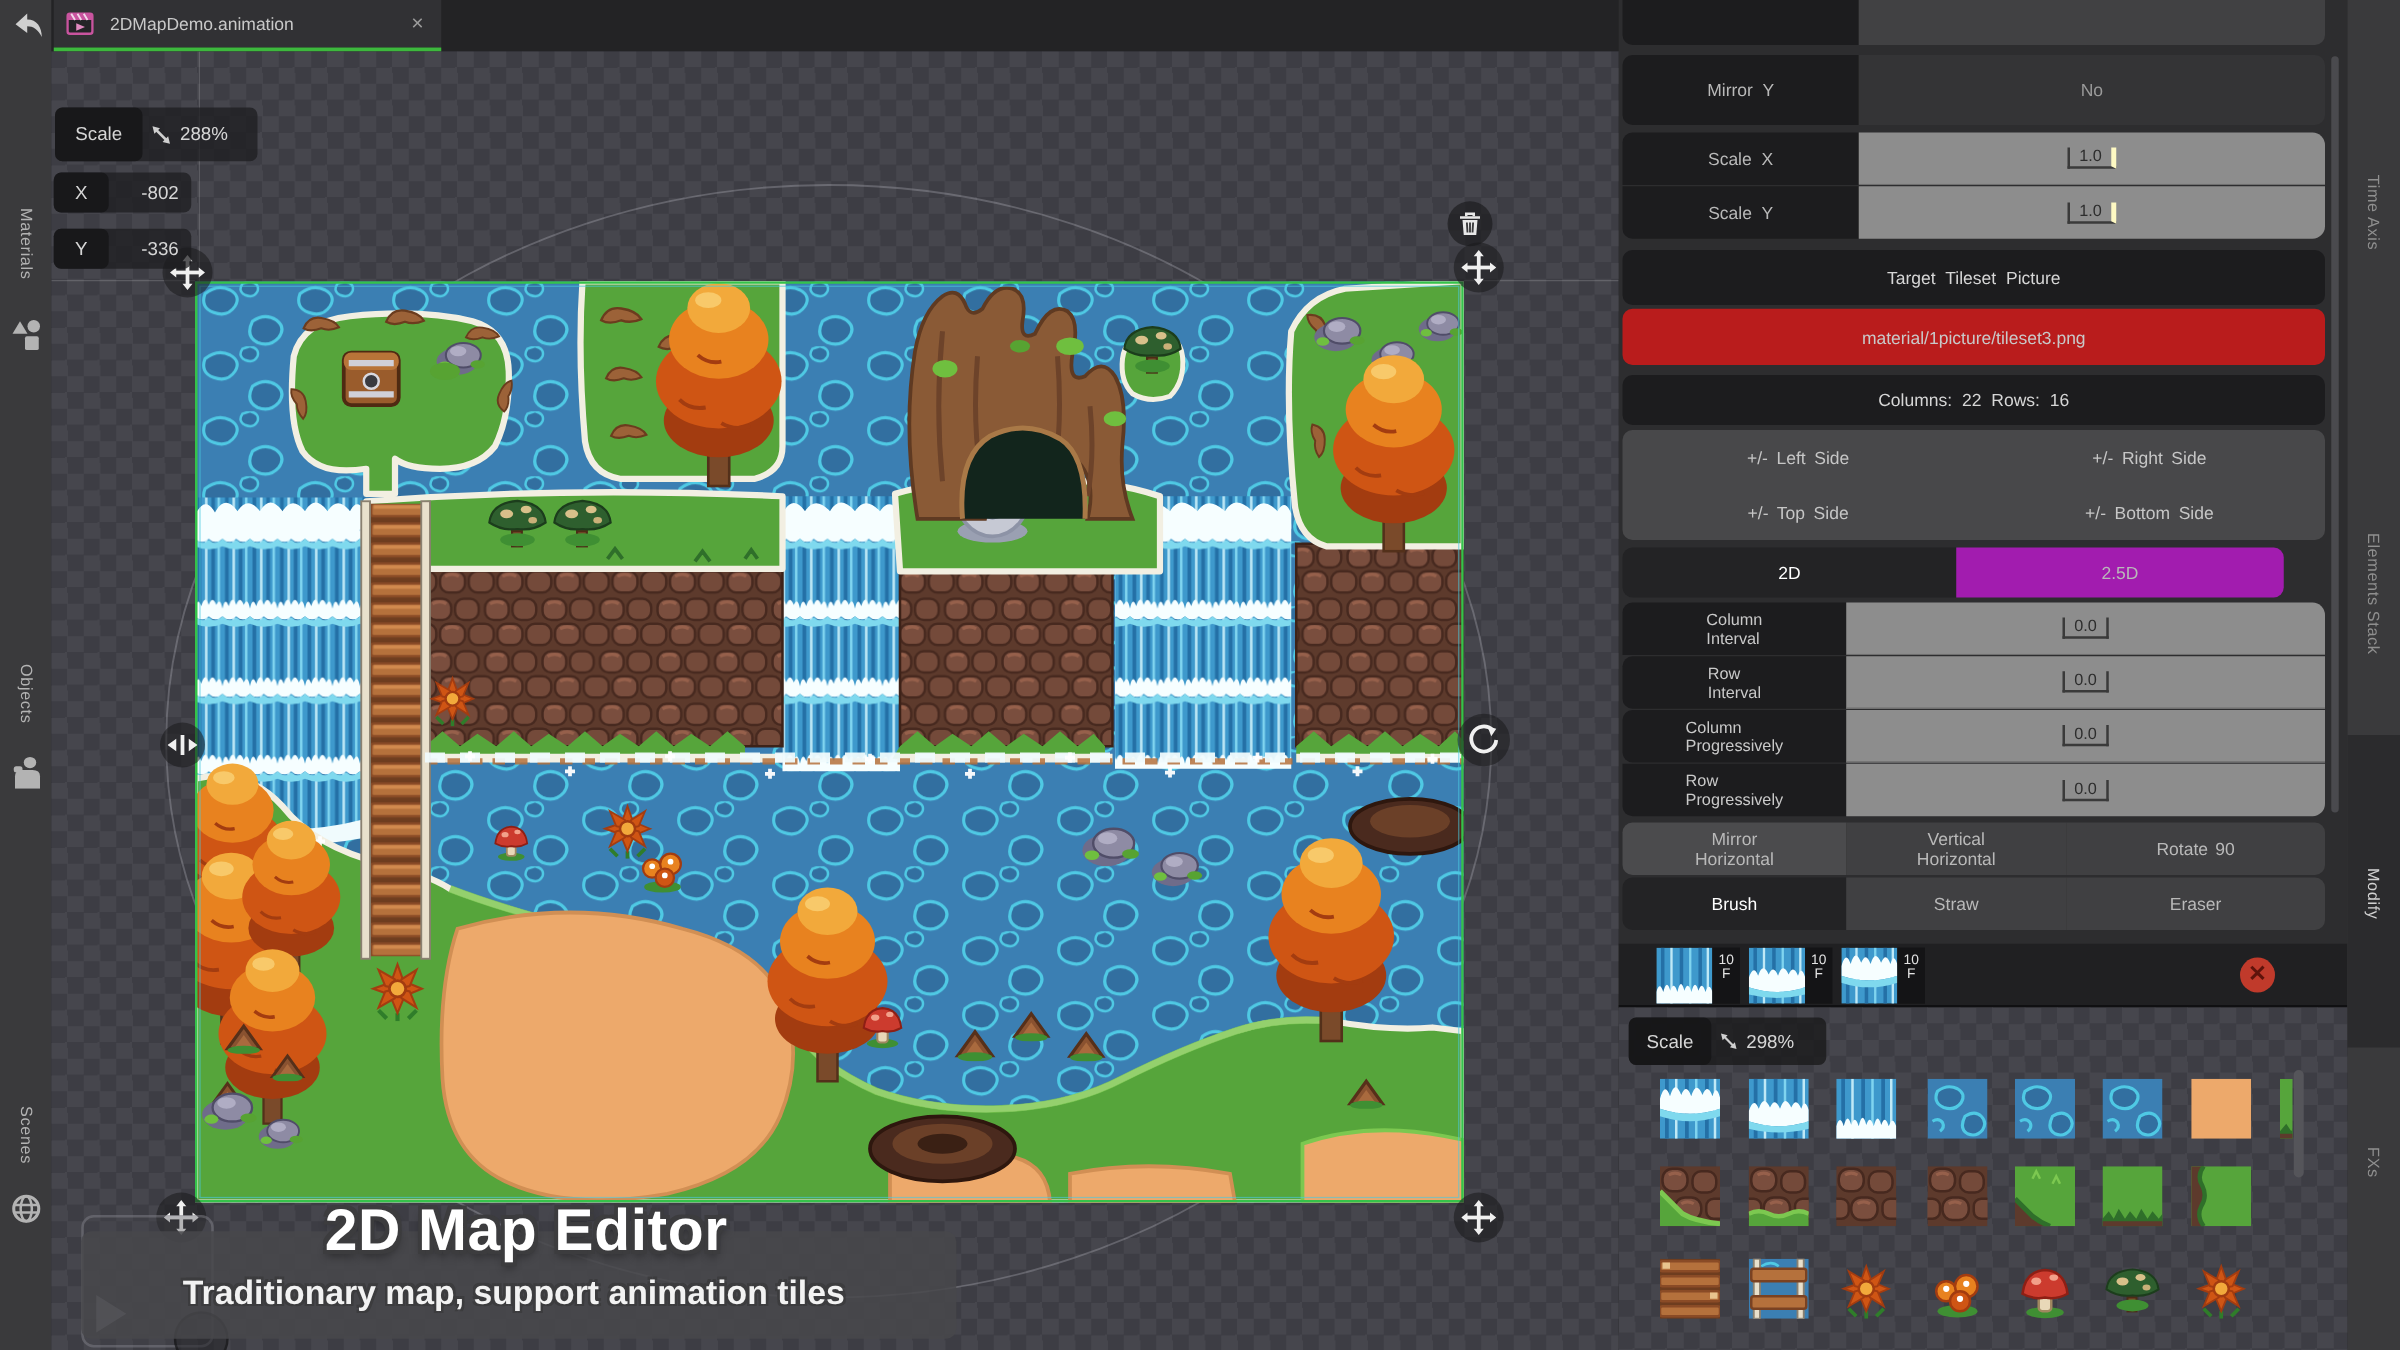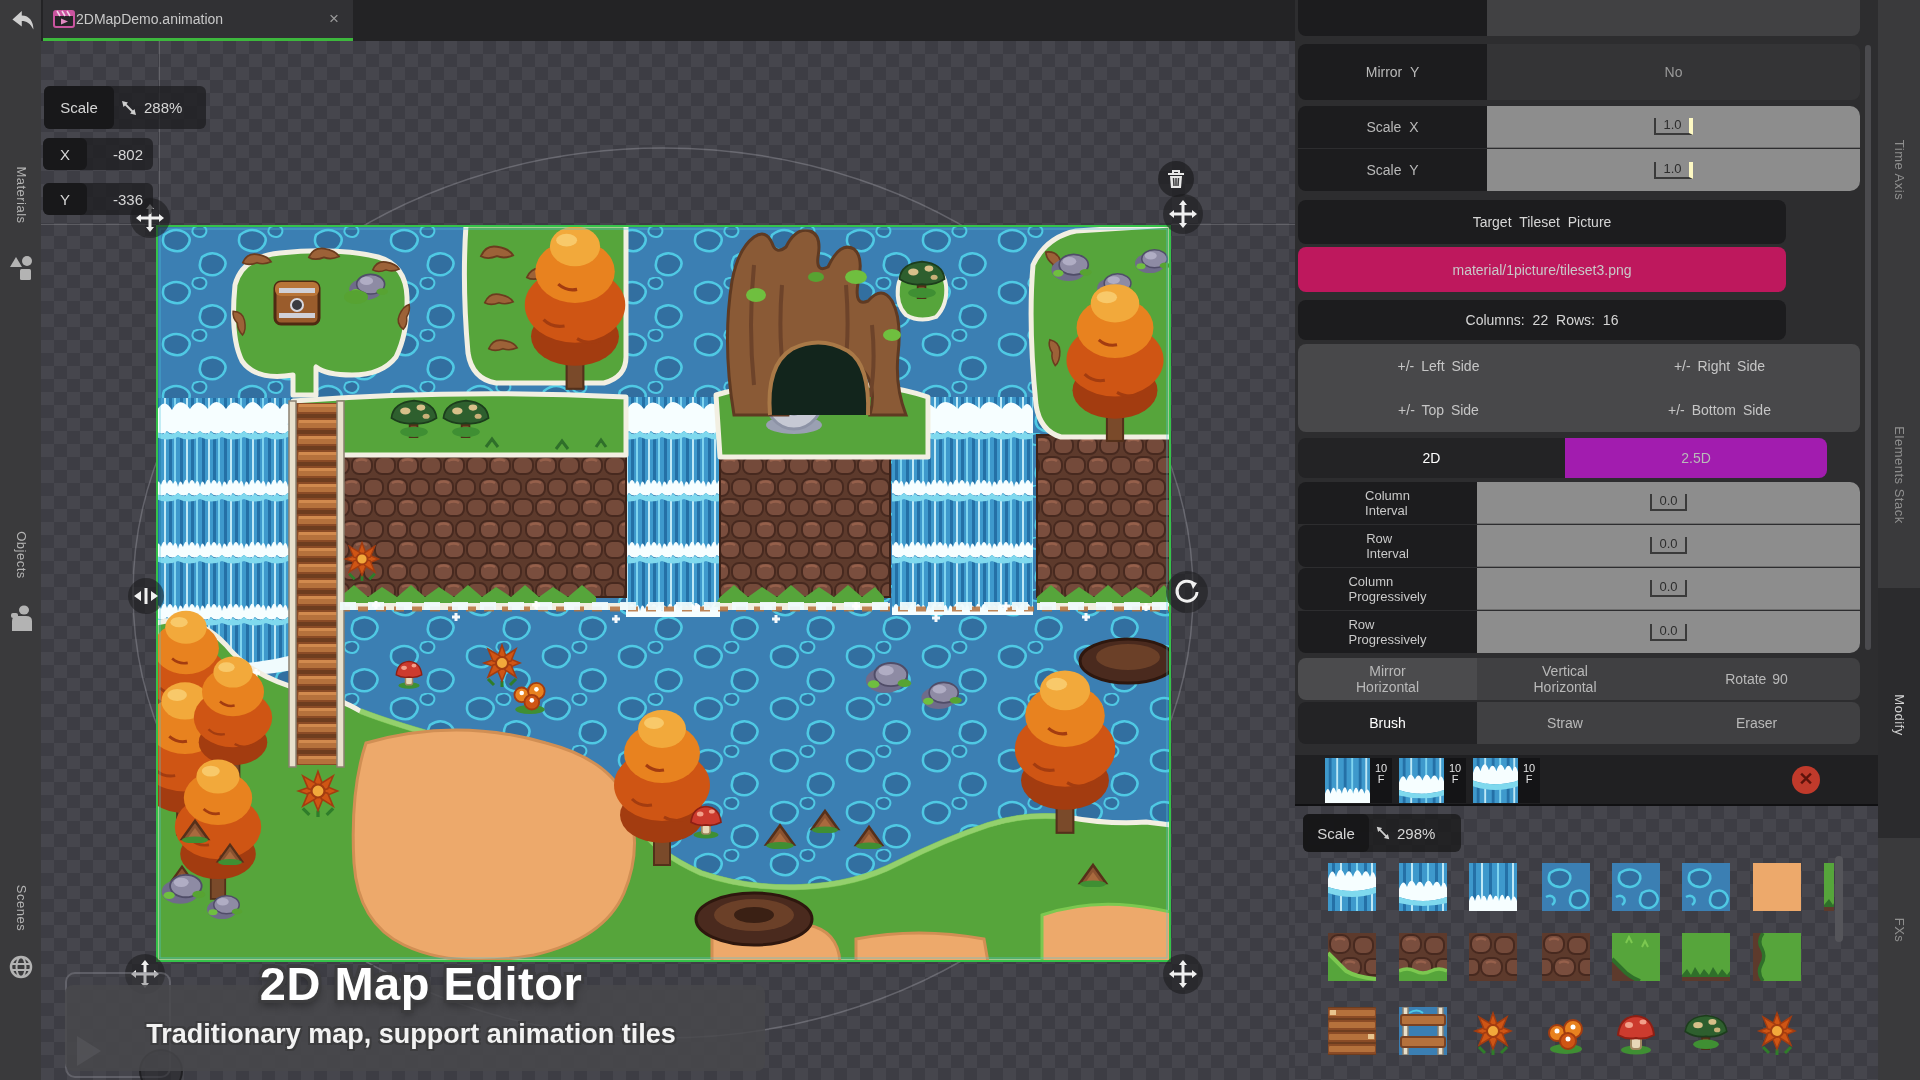--- a/index.html
+++ b/index.html
@@ -11,21 +11,21 @@
   #sidebar { left:0; top:0; width:41px; height:1080px; background:#3a3a3c; z-index:40; }
   .side-item { left:0; width:41px; text-align:center; color:#b3b3b3; }
   .vtext { position:absolute; left:50%; top:50%; transform:translate(-50%,-50%) rotate(90deg);
     white-space:nowrap; font-size:13px; color:#b3b3b3; letter-spacing:.5px; }
   #back-btn { left:0; top:0; width:41px; height:41px; display:flex; align-items:center; justify-content:center; cursor:pointer; }
 
   
   #tabbar { left:41px; top:0; width:1254px; height:41px; background:#232325; z-index:30; }
   #tab { position:absolute; left:2px; top:0; width:310px; height:38px; background:#313134;
     display:flex; align-items:center; padding:0 10px; }
-  #tab-title { color:#c9c9c9; font-size:14px; margin-left:1px; flex:1; }
+  #tab-title { color:#c9c9c9; font-size:14px; margin-left:13px; flex:1; }
   #tab-close { color:#9a9a9a; font-size:17px; padding:0 4px; cursor:pointer; }
   #tab-underline { position:absolute; left:2px; top:38px; width:310px; height:3px; background:#3db83d; }
 
   
   #canvas { left:41px; top:41px; width:1254px; height:1039px; overflow:hidden;
     background-color:#3d3d44;
     background-image:repeating-conic-gradient(#46464d 0% 25%, transparent 0% 50%);
     background-size:26px 26px; z-index:10; }
   .guide { position:absolute; background:rgba(255,255,255,.16); }
   #map-wrap { position:absolute; left:115px; top:184px; width:1015px; height:737px; }
@@ -59,21 +59,21 @@
   #panel { left:1295px; top:0; width:583px; height:1080px; background:#2d2d2f; z-index:30; }
   .lblcell { position:absolute; left:3px; width:189px; background:#1c1c1e; color:#b9b9b9;
     font-size:14px; display:flex; align-items:center; justify-content:center;
     border-radius:8px 0 0 8px; word-spacing:4px; text-align:center; white-space:pre-line; line-height:16px; }
   .valdark { position:absolute; left:192px; width:373px; background:#343436; color:#9a9a9a;
     font-size:14px; display:flex; align-items:center; justify-content:center; border-radius:0 8px 8px 0; }
   .vallight { position:absolute; left:192px; width:373px; background:#8d8d8d;
     display:flex; align-items:center; justify-content:center; }
   .vallight span, .vallight2 span { color:#2d2d2d; font-size:13px; border-left:2px solid #3a3a3a;
     border-right:4px solid #fef9c3; border-bottom:2px solid #3a3a3a; padding:1px 7px 2px; line-height:12px; }
-  .fullrow { position:absolute; left:3px; width:488px; background:#1c1c1e; color:#d6d6d6;
+  .fullrow { position:absolute; left:3px; width:562px; background:#1c1c1e; color:#d6d6d6;
     font-size:14px; display:flex; align-items:center; justify-content:center; border-radius:8px; word-spacing:4px; }
   .midrow { position:absolute; left:3px; width:562px; background:#48484a; color:#c6c6c6;
     font-size:14px; border-radius:8px; word-spacing:3px; }
   .halfbtn { position:absolute; width:50%; height:50%; display:flex; align-items:center; justify-content:center; cursor:pointer; }
   .ilbl { position:absolute; left:3px; width:179px; background:#1c1c1e; color:#c9c9c9;
     font-size:13px; line-height:15px; display:flex; align-items:center; justify-content:center;
     text-align:left; white-space:pre-line; border-radius:8px 0 0 8px; }
   .ival { position:absolute; left:182px; width:383px; background:#8d8d8d;
     display:flex; align-items:center; justify-content:center; }
   .ival span { color:#2d2d2d; font-size:13px; border-left:2px solid #3a3a3a; border-right:2px solid #3a3a3a;
@@ -617,21 +617,21 @@
   <div class="lblcell" style="top:106px;height:42px;border-radius:8px 0 0 0">Scale X</div>
   <div class="vallight" style="top:106px;height:42px;border-radius:0 10px 0 0;border-bottom:1px solid #6e6e6e">
       <span>1.0</span>
     </div>
   <div class="lblcell" style="top:149px;height:42px;border-radius:0 0 0 8px">Scale Y</div>
   <div class="vallight" style="top:149px;height:42px;border-radius:0 0 10px 0">
       <span>1.0</span>
     </div>
 
   <div class="fullrow" style="top:200px;height:44px">Target Tileset Picture</div>
-  <div class="fullrow" style="top:247px;height:45px;background:#be185d;color:#c9c9c9">material/1picture/tileset3.png</div>
+  <div class="fullrow" style="top:247px;height:45px;background:#b91c1c;color:#c9c9c9">material/1picture/tileset3.png</div>
   <div class="fullrow" style="top:300px;height:40px">Columns: 22 Rows: 16</div>
 
   <div class="midrow" style="top:344px;height:88px">
     <div class="halfbtn" style="left:0;top:0">+/- Left Side</div>
     <div class="halfbtn" style="left:50%;top:0">+/- Right Side</div>
     <div class="halfbtn" style="left:0;top:50%">+/- Top Side</div>
     <div class="halfbtn" style="left:50%;top:50%">+/- Bottom Side</div>
   </div>
 
   <div class="toolcell active" style="left:3px;top:438px;width:267px;height:40px;border-radius:8px 0 0 8px">2D</div>

